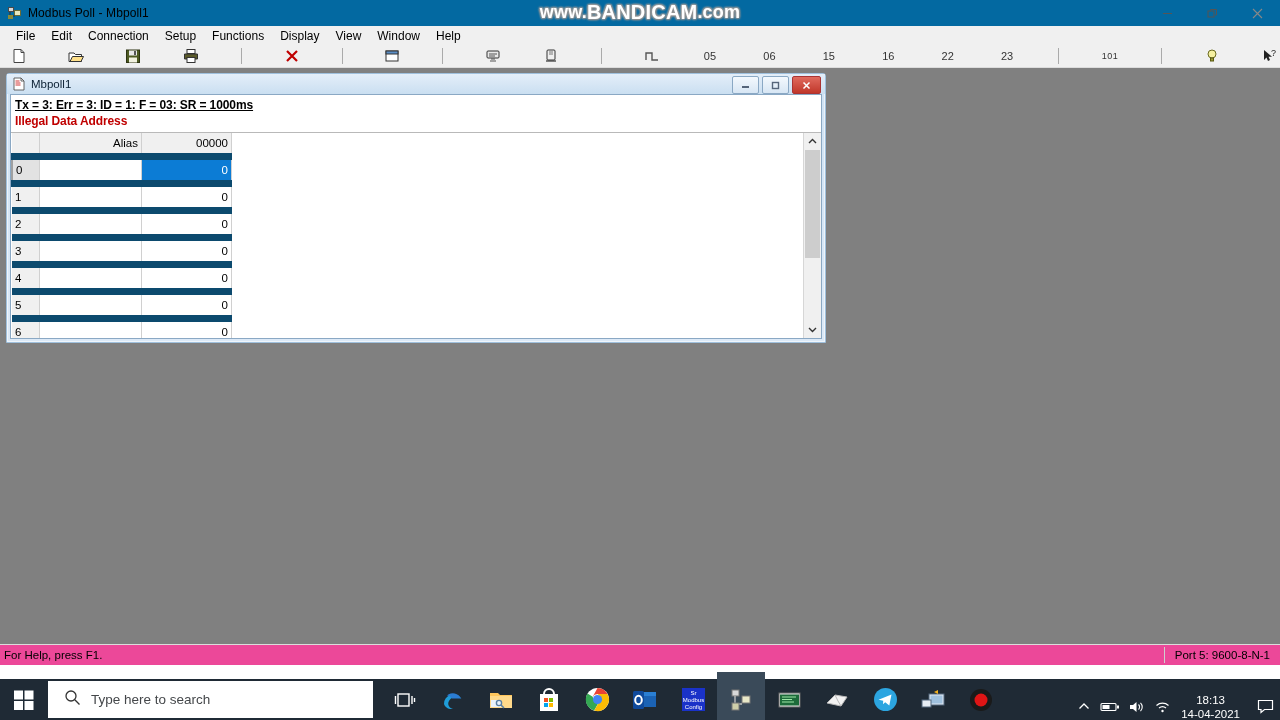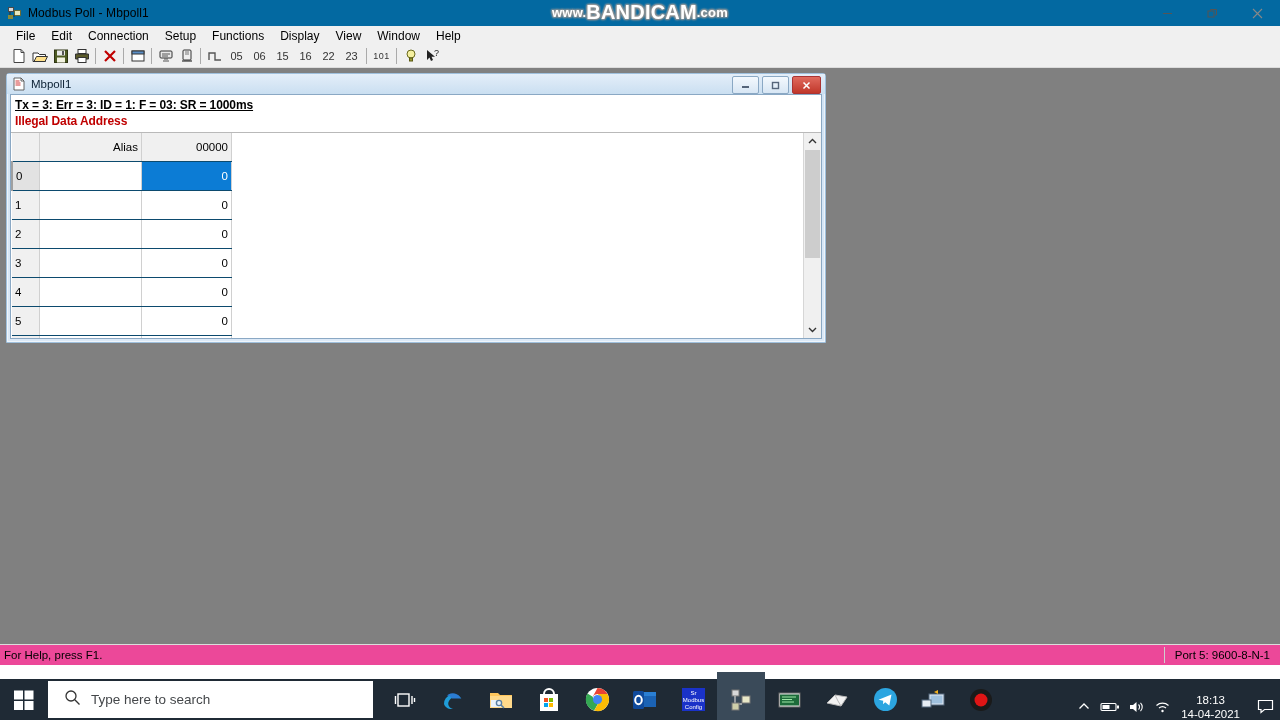--- a/index.html
+++ b/index.html
@@ -26,33 +26,33 @@
   .cap-btn svg{display:block;}
   
   .watermark{
     position:absolute;left:516px;top:1px;width:248px;height:22px;
     display:flex;align-items:center;justify-content:center;
     font-weight:bold;font-size:18px;color:#ffffff;
     text-shadow:0 0 2px #9a9a9a, 1px 1px 2px #8a8a8a, -1px -1px 2px #9a9a9a, 1px -1px 2px #9a9a9a, -1px 1px 2px #9a9a9a;
     letter-spacing:0.2px;white-space:nowrap;
   }
   .wm-big{font-size:20px;}
-  .wm-small{font-size:13px;}
+  .wm-small{font-size:18px;}
   
   .menubar{
     height:18px;background:#f0f0f0;display:flex;align-items:center;
     padding-left:8px;flex:0 0 auto;
   }
   .menu-item{
     font-size:12px;color:#000;padding:1px 8px;cursor:default;white-space:nowrap;
   }
   
   .toolbar{
     height:22px;background:#f0f0f0;display:flex;align-items:center;
-    padding-left:8px;flex:0 0 auto;border-bottom:1px solid #dcdcdc;
+    padding-left:8px;flex:0 0 auto;border-bottom:1px solid #dcdcdc;justify-content:space-between;
   }
   .tb-btn{
     width:21px;height:20px;display:flex;align-items:center;justify-content:center;
     position:relative;
   }
   .tb-sep{width:1px;height:16px;background:#aaa;margin:0 3px;}
   .tb-num{
     min-width:19px;height:18px;display:flex;align-items:center;justify-content:center;
     font-size:11px;color:#333;padding:0 2px;
   }
@@ -100,22 +100,22 @@
     font-size:12px;color:#c00000;font-weight:bold;padding:1px 4px 4px 4px;
     flex:0 0 auto;letter-spacing:-0.1px;
   }
   .grid-wrap{
     flex:1 1 auto;display:flex;border-top:1px solid #b9b9b9;overflow:hidden;position:relative;
   }
   .grid-area{flex:1 1 auto;position:relative;overflow:hidden;background:#fff;}
   table.dgrid{border-collapse:collapse;table-layout:fixed;}
   table.dgrid th,table.dgrid td{
     font-size:11.5px;color:#000;font-weight:normal;
-    border-right:1px solid #d0d0d0;border-bottom:1px solid #0c4a6e;
-    height:28px;padding:0 3px;overflow:hidden;white-space:nowrap;
+    border-right:1px solid #d0d0d0;border-bottom:7px solid #0c4a6e;
+    height:20px;padding:0 3px;overflow:hidden;white-space:nowrap;
   }
   th.corner-h{width:20px;background:#f0f0f0;border-bottom:1px solid #a0a0a0;}
   th.alias-h{width:95px;background:#f0f0f0;text-align:right;border-bottom:1px solid #a0a0a0;}
   th.val-h{width:83px;background:#f0f0f0;text-align:right;border-bottom:1px solid #a0a0a0;}
   td.rowhdr{
     width:20px;background:#f0f0f0;text-align:left;color:#222;font-size:11px;
     border-right:1px solid #a8a8a8;
   }
   td.alias-c{width:95px;background:#fff;}
   td.val-c{width:83px;text-align:right;background:#fff;}

